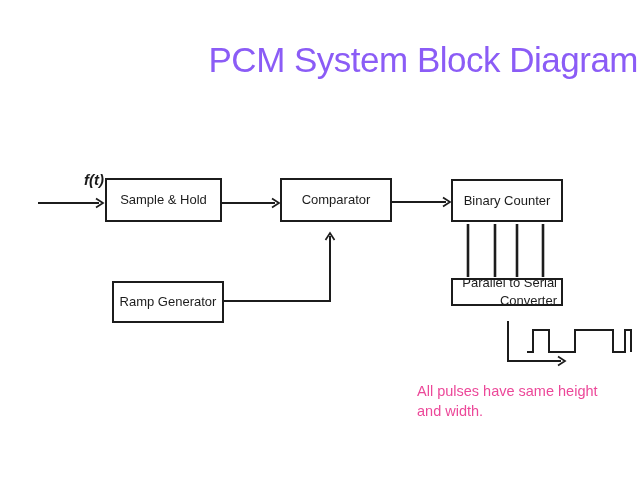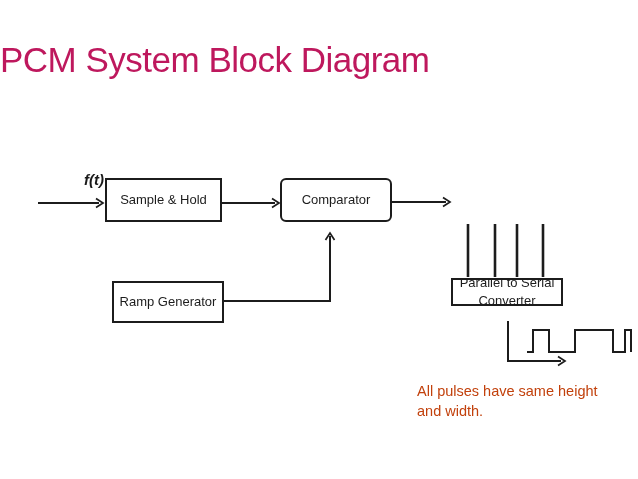--- a/index.html
+++ b/index.html
@@ -14,64 +14,64 @@
     height: 479px;
     background: #ffffff;
     overflow: hidden;
     color: #1c1c1c;
   }
   .slide-title {
     position: absolute;
     top: 40px;
     left: 0;
     width: 100%;
-    text-align: left;
+    text-align: right;
     font-size: 35px;
     font-weight: 400;
-    color: #be185d;
+    color: #8b5cf6;
     letter-spacing: -0.5px;
     white-space: nowrap;
   }
   .block {
     position: absolute;
     box-sizing: border-box;
     border: 2px solid #1c1c1c;
     background: #ffffff;
     display: flex;
     align-items: center;
     justify-content: center;
-    text-align: center;
+    text-align: right;
     font-size: 13px;
     line-height: 1.35;
     color: #1c1c1c;
     padding: 2px 4px;
   }
   #blk-sample-hold     { left: 105px; top: 178px; width: 117px; height: 44px; }
-  #blk-comparator      { left: 280px; top: 178px; width: 112px; height: 44px; border-radius: 6px; }
+  #blk-comparator      { left: 280px; top: 178px; width: 112px; height: 44px; }
   #blk-binary-counter  { left: 451px; top: 179px; width: 112px; height: 43px; }
   #blk-ramp-generator  { left: 112px; top: 281px; width: 112px; height: 42px; }
   #blk-parallel-serial { left: 451px; top: 278px; width: 112px; height: 28px; }
   .input-label {
     position: absolute;
     left: 41px;
     top: 171px;
     font-size: 15px;
     font-style: italic;
     font-weight: 600;
     color: #1a1a1a;
     margin-left: 43px;
   }
   .caption {
     position: absolute;
     left: 417px;
     top: 381px;
     width: 196px;
     font-size: 14.5px;
     line-height: 20px;
-    color: #c2410c;
+    color: #ec4899;
   }
   svg.wires {
     position: absolute;
     left: 0;
     top: 0;
     width: 638px;
     height: 479px;
     pointer-events: none;
   }
   svg.wires path {
@@ -122,20 +122,23 @@
   </svg>
 
   <div class="block" id="blk-sample-hold">
     <span>Sample &amp; Hold</span>
   </div>
 
   <div class="block" id="blk-comparator">
     <span>Comparator</span>
   </div>
 
+  <div class="block" id="blk-binary-counter">
+    <span>Binary Counter</span>
+  </div>
 
   <div class="block" id="blk-ramp-generator">
     <span>Ramp Generator</span>
   </div>
 
   <div class="block" id="blk-parallel-serial">
     <span>Parallel to Serial Converter</span>
   </div>
 
   <div class="caption">All pulses have same height and width.</div>

